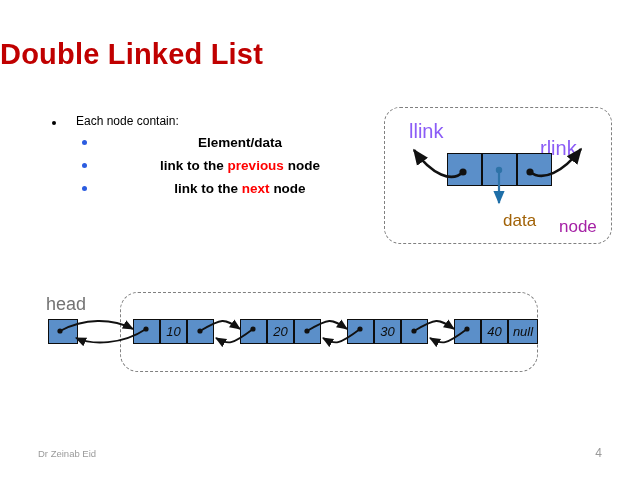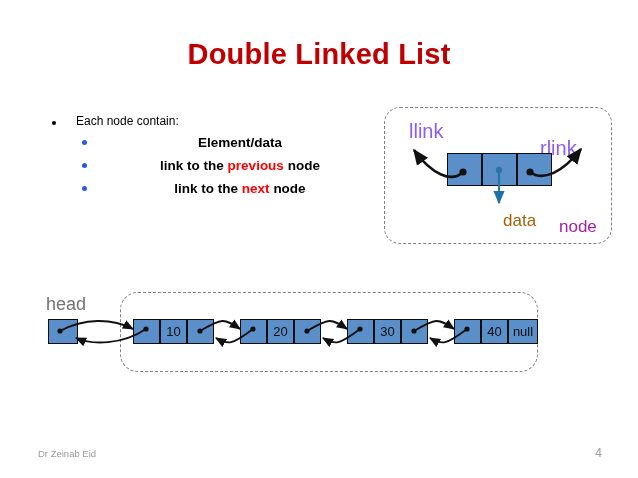--- a/index.html
+++ b/index.html
@@ -6,21 +6,21 @@
   body{
     width:638px;height:478px;background:#ffffff;
     font-family:"Liberation Sans", sans-serif;
     position:relative;overflow:hidden;
   }
   .slide{position:absolute;inset:0;}
 
   
   #title{
     position:absolute;left:0;top:38px;width:638px;
-    text-align:center;
+    text-align:left;
     font-size:29px;font-weight:bold;color:#C00000;
     letter-spacing:.2px;
   }
 
   
   #bullets{position:absolute;left:48px;top:114px;width:330px;}
   .b1{position:relative;padding-left:28px;font-size:12px;color:#000;margin-bottom:6px;}
   .b1 .dot{
     position:absolute;left:4px;top:7px;width:4px;height:4px;border-radius:50%;
     background:#000;
@@ -51,21 +51,21 @@
   #head-label{left:46px;top:294px;font-size:18px;color:#737373;}
 
   
   .cell{
     position:absolute;background:#5B8FC9;border:1.6px solid #0d0d0d;
     box-sizing:border-box;
   }
   .cell.thin{border-width:1.4px;}
   .cellval{
     position:absolute;color:#0d0d0d;font-size:13px;
-    text-align:center;line-height:25px;
+    text-align:center;line-height:25px;font-style:italic;
   }
 
   
   #bignode{position:absolute;left:447px;top:153px;}
   #bignode .cell{top:0;width:35px;height:33px;}
 
   svg.overlay{position:absolute;left:0;top:0;width:638px;height:478px;pointer-events:none;}
 
   
   #footer-author{position:absolute;left:38px;top:448px;font-size:9.5px;color:#9a9a9a;}

